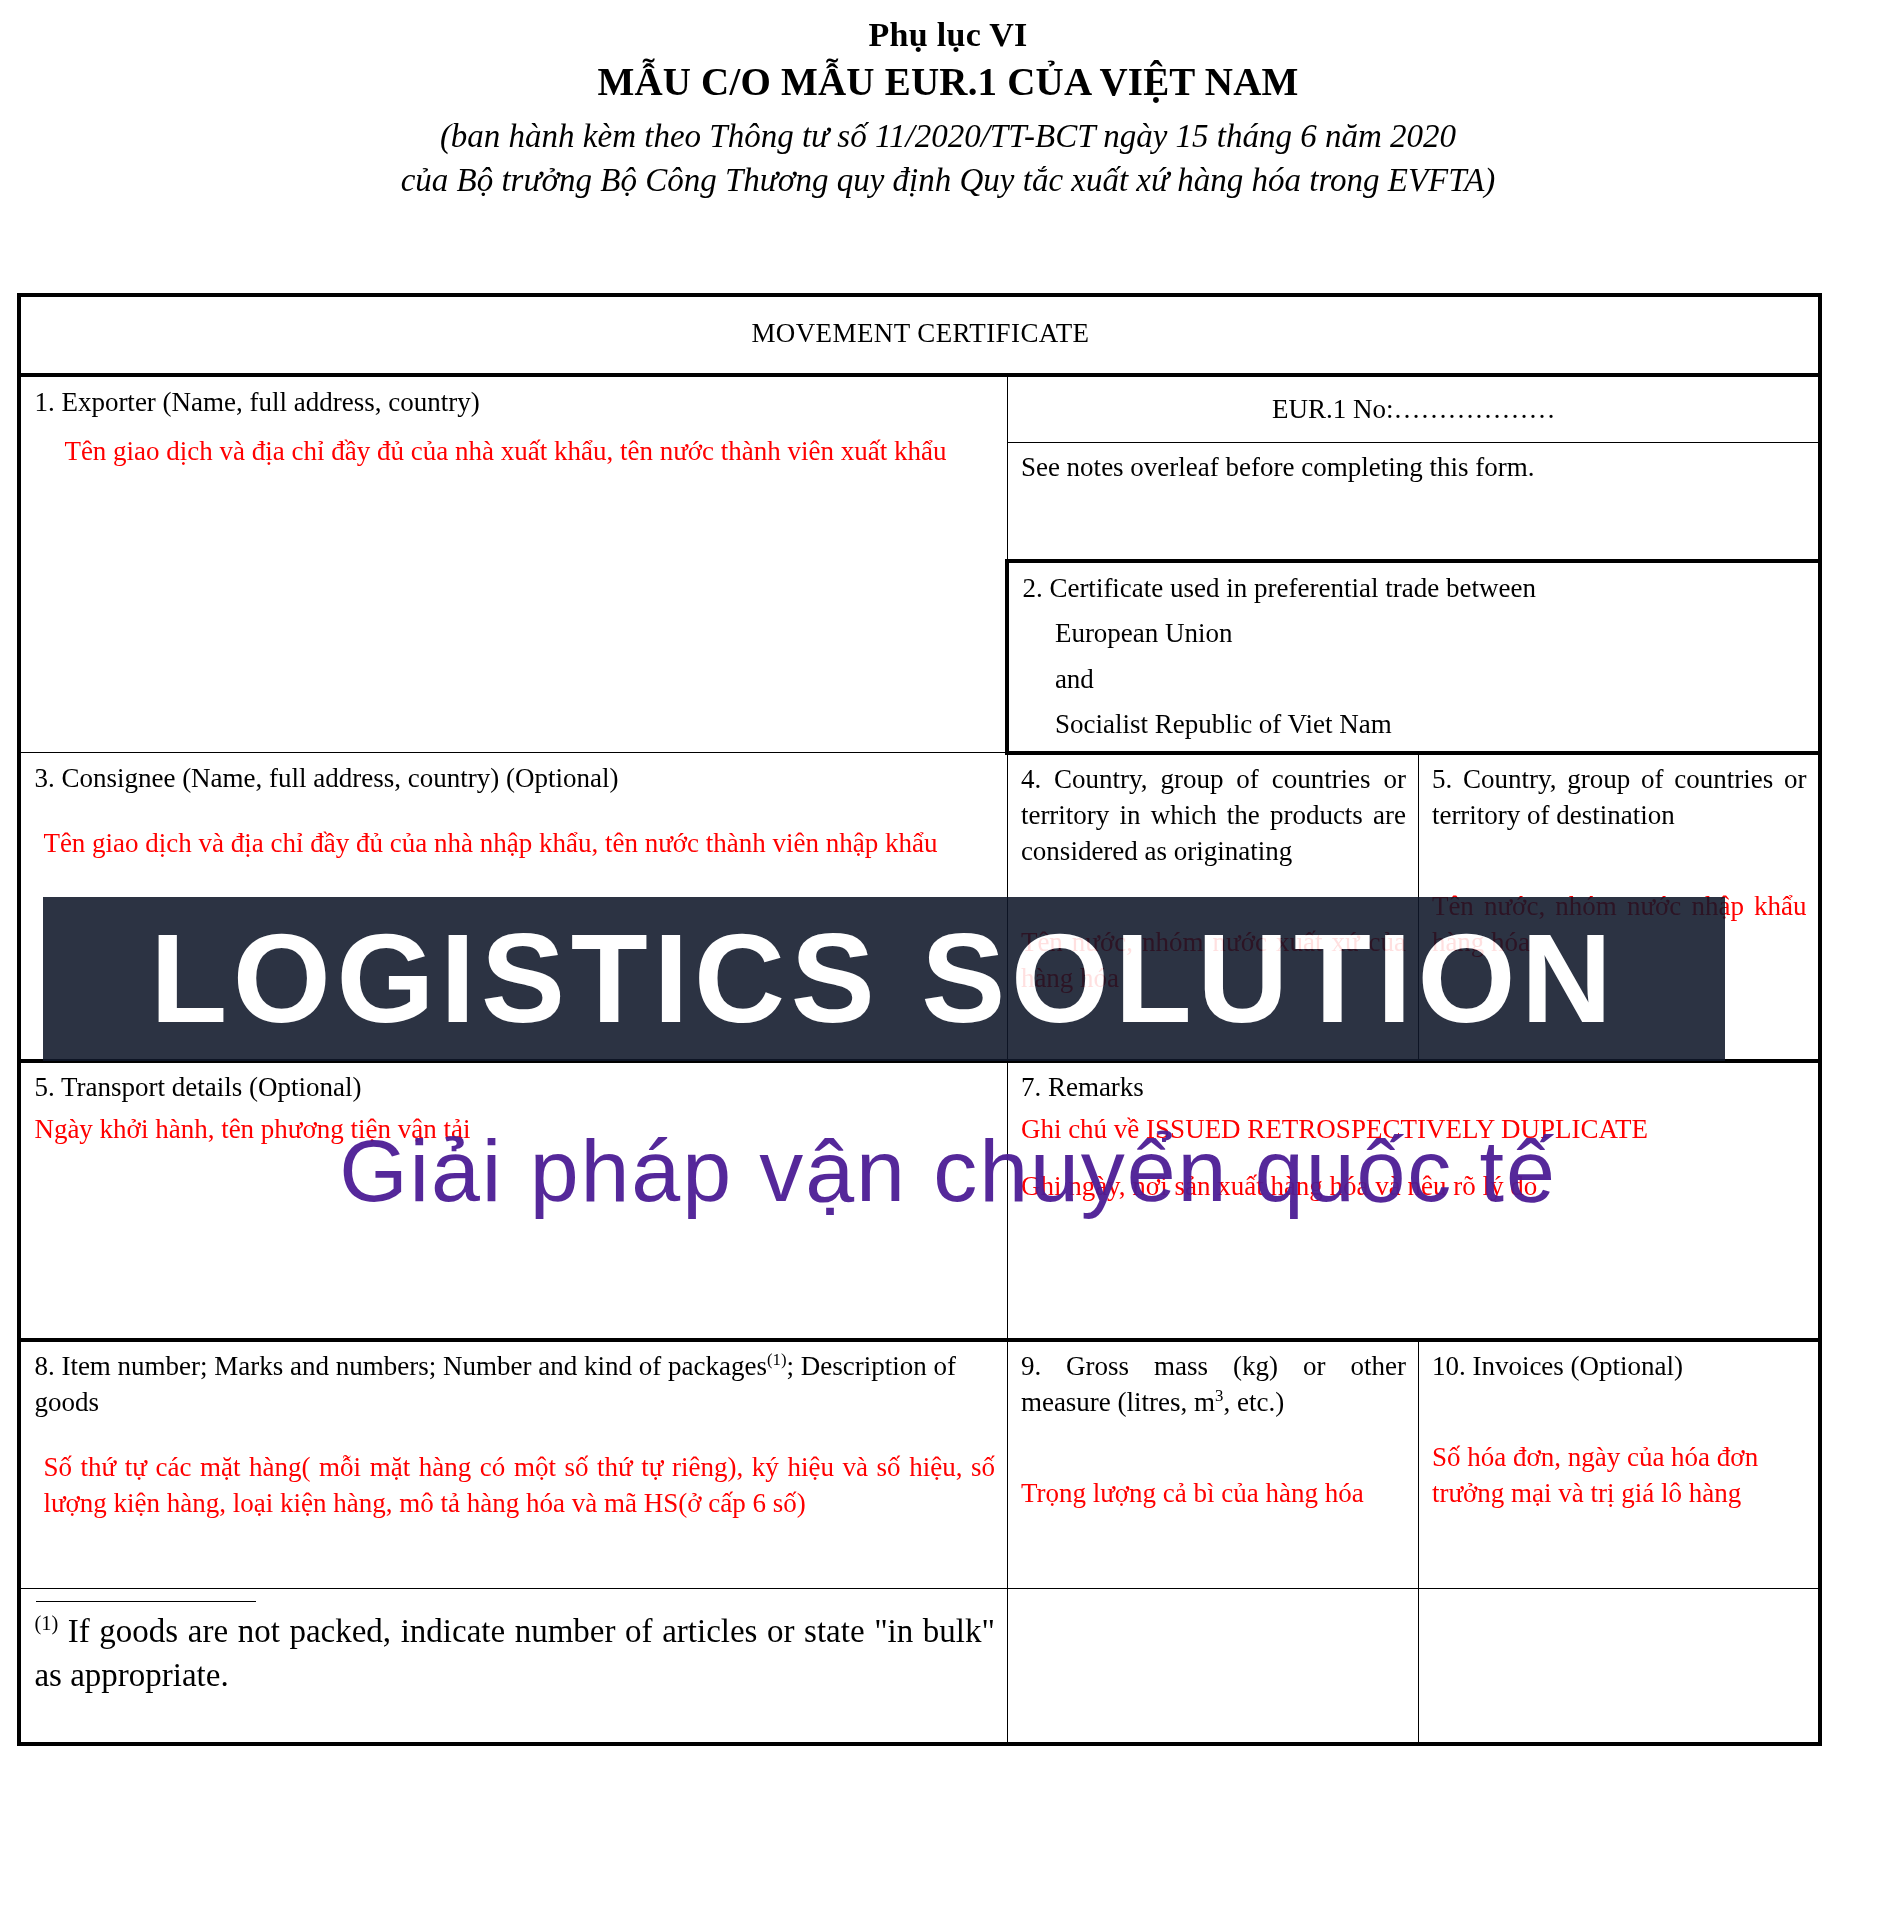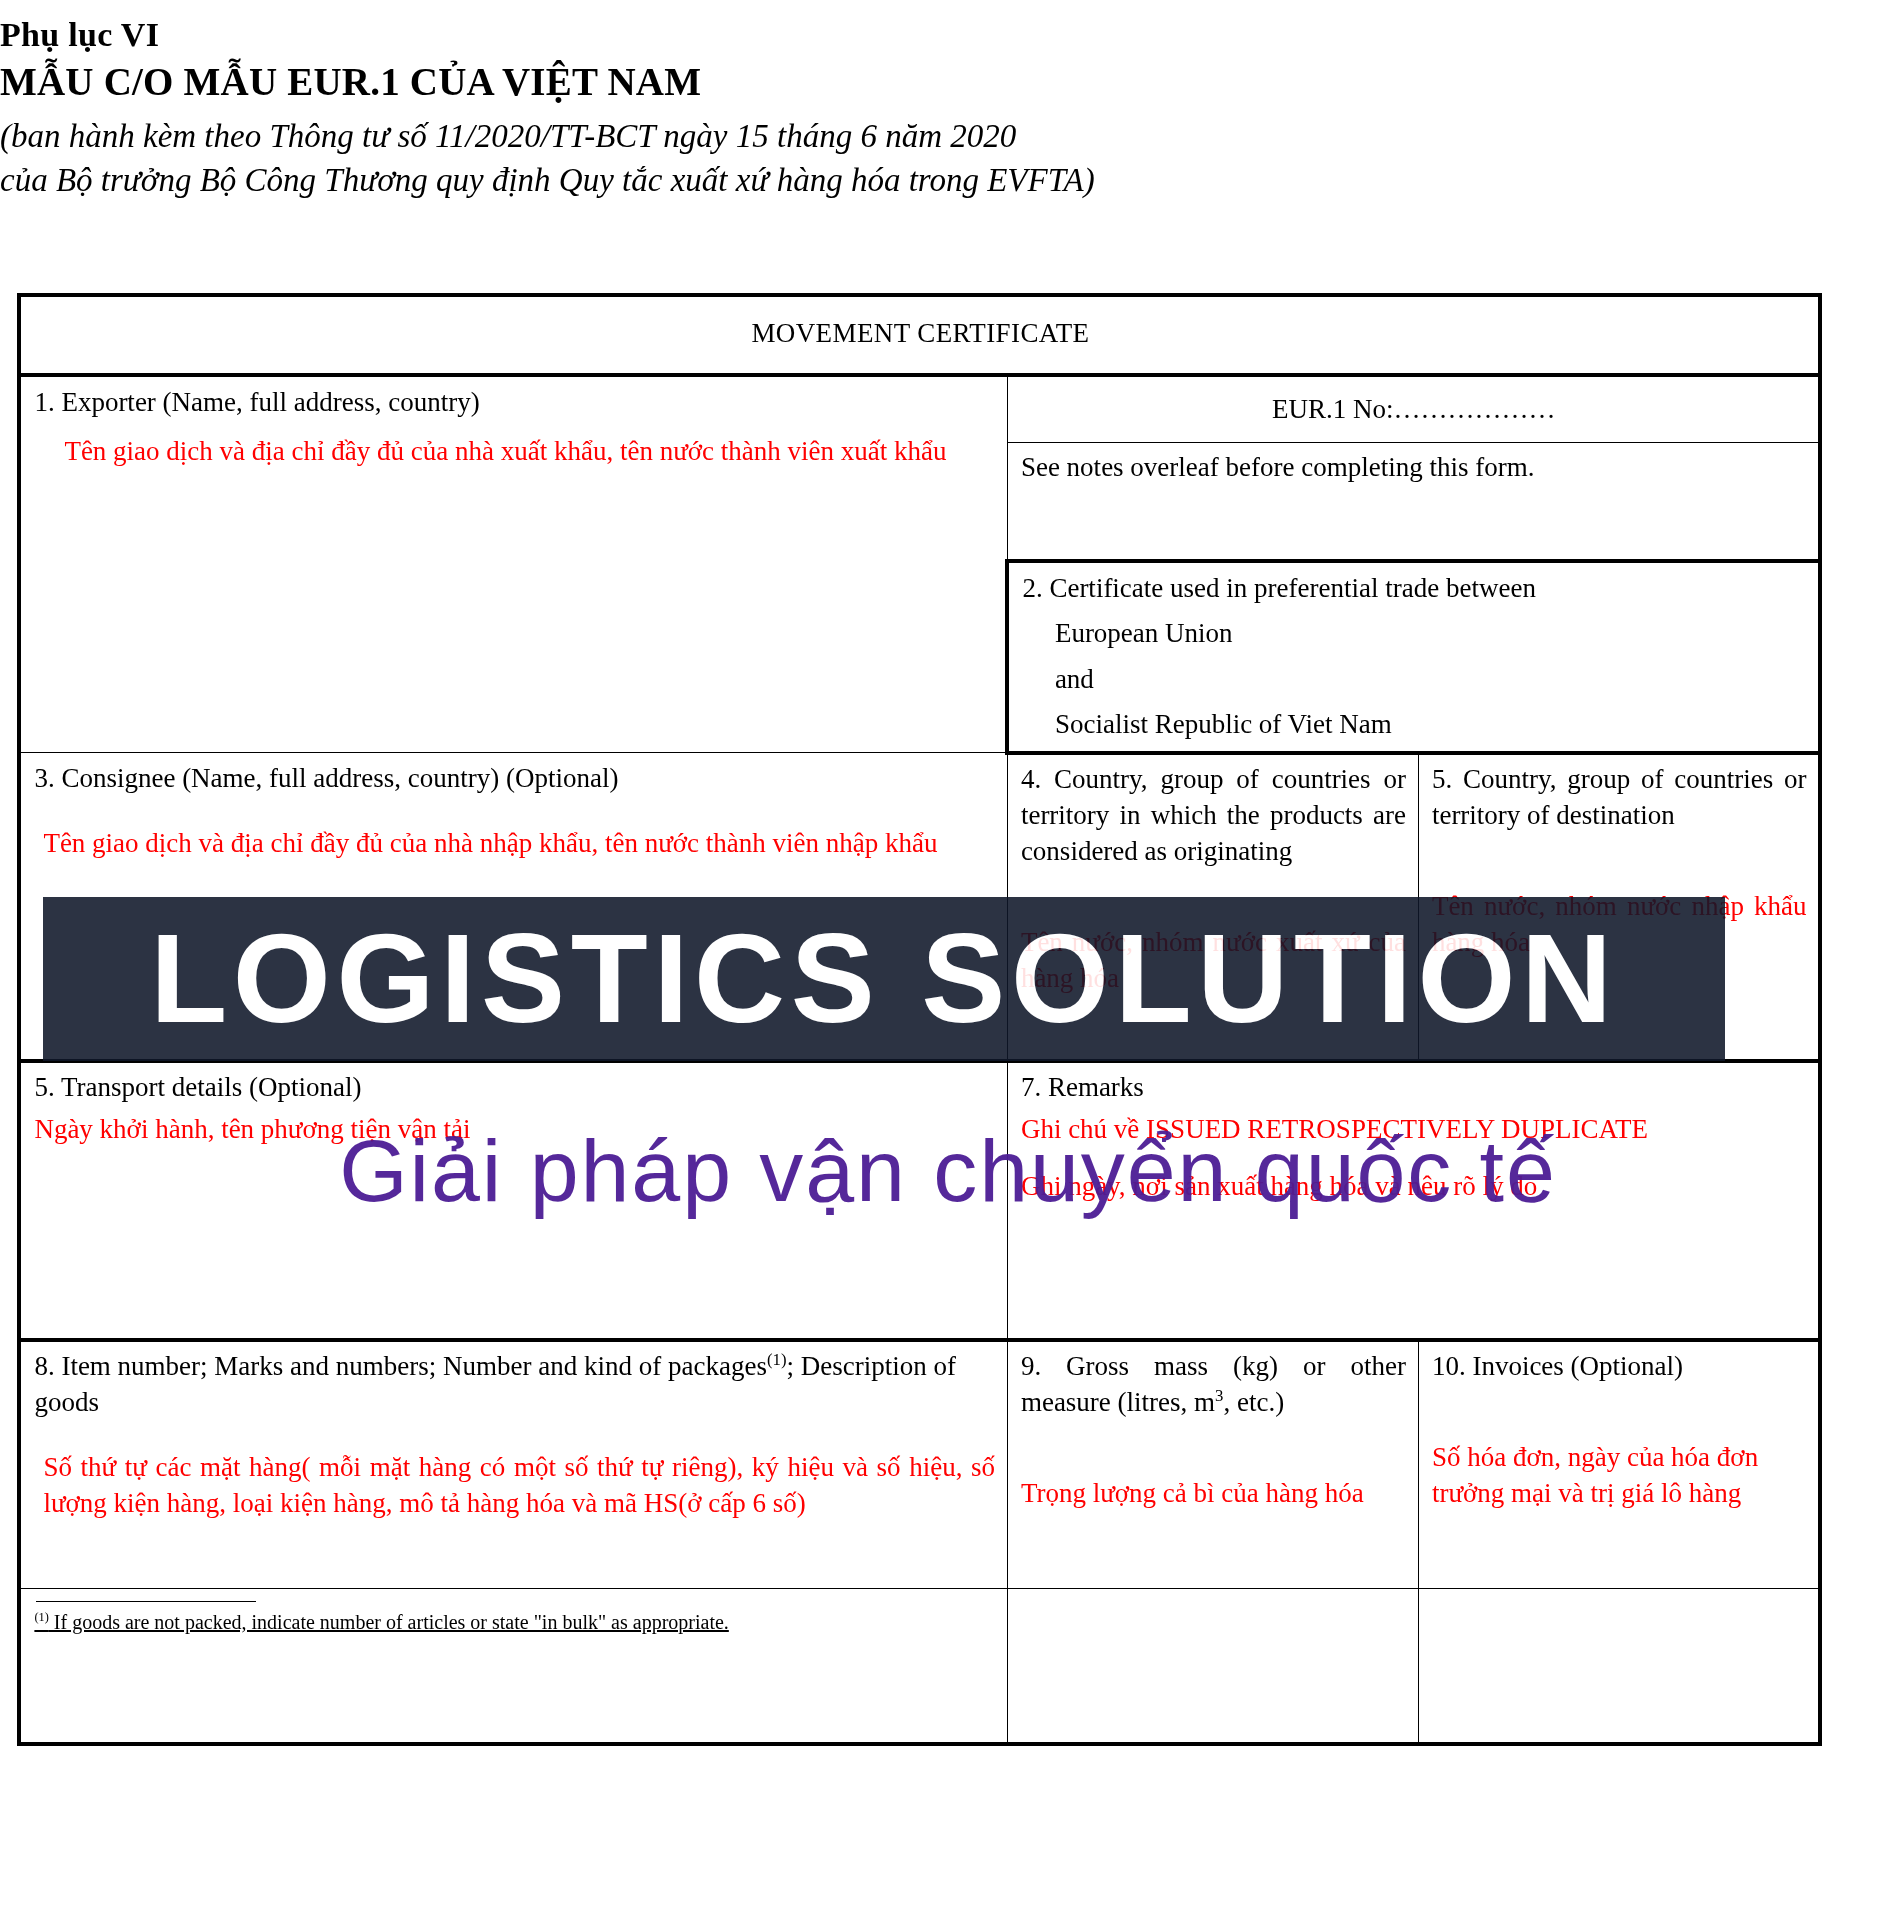--- a/index.html
+++ b/index.html
@@ -8,21 +8,21 @@
     width: 1896px;
     height: 1923px;
     background: #ffffff;
     font-family: "Liberation Serif", "DejaVu Serif", serif;
     position: relative;
     overflow: hidden;
   }
 
   
   .title-block {
-    text-align: left;
+    text-align: center;
     padding-top: 13.4px;
   }
   .t-line1 {
     font-size: 34px;
     font-weight: bold;
     letter-spacing: 0.3px;
     line-height: 1.28;
   }
   .t-line2 {
     font-size: 39px;
@@ -89,24 +89,23 @@
   .indent-1 { padding-left: 32.5px; }
   sup { font-size: 0.62em; vertical-align: super; }
 
   .fn-rule {
     width: 220px;
     height: 0;
     border-top: 1.9px solid #000;
     margin: 9.6px 0 7.6px 1.9px;
   }
   .footnote {
-    font-size: 20px;
+    font-size: 33px;
     line-height: 1.34;
     text-align: justify;
-    text-decoration: underline;
   }
 
   
   .wm-layer {
     position: absolute;
     inset: 0;
     pointer-events: none;
     z-index: 5;
   }
   .wm-box {

